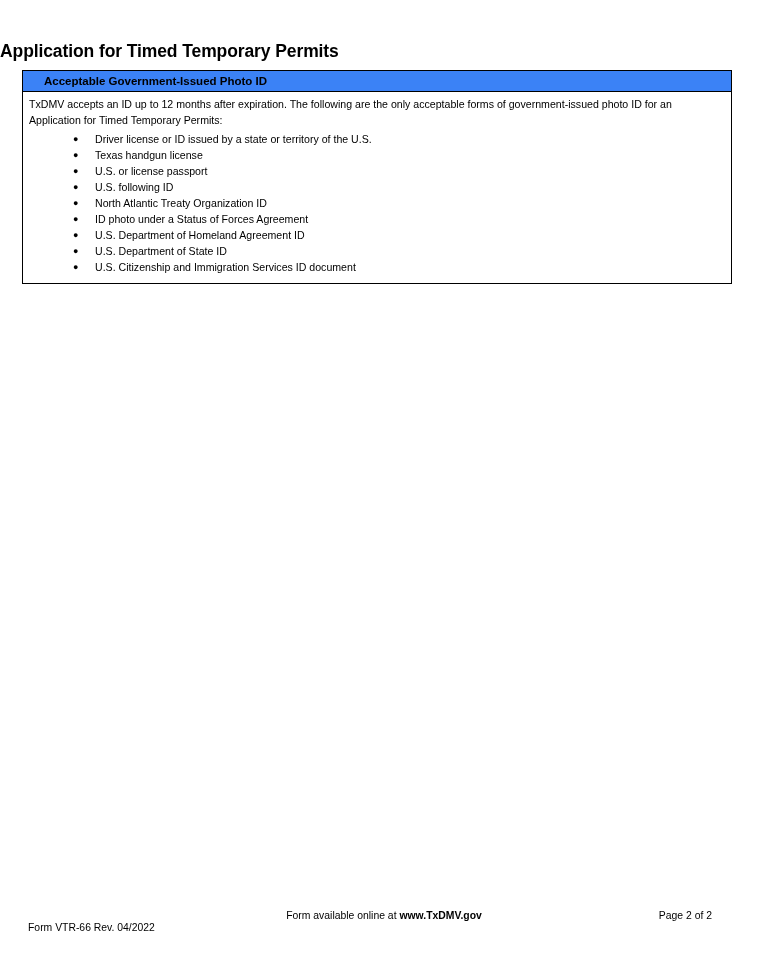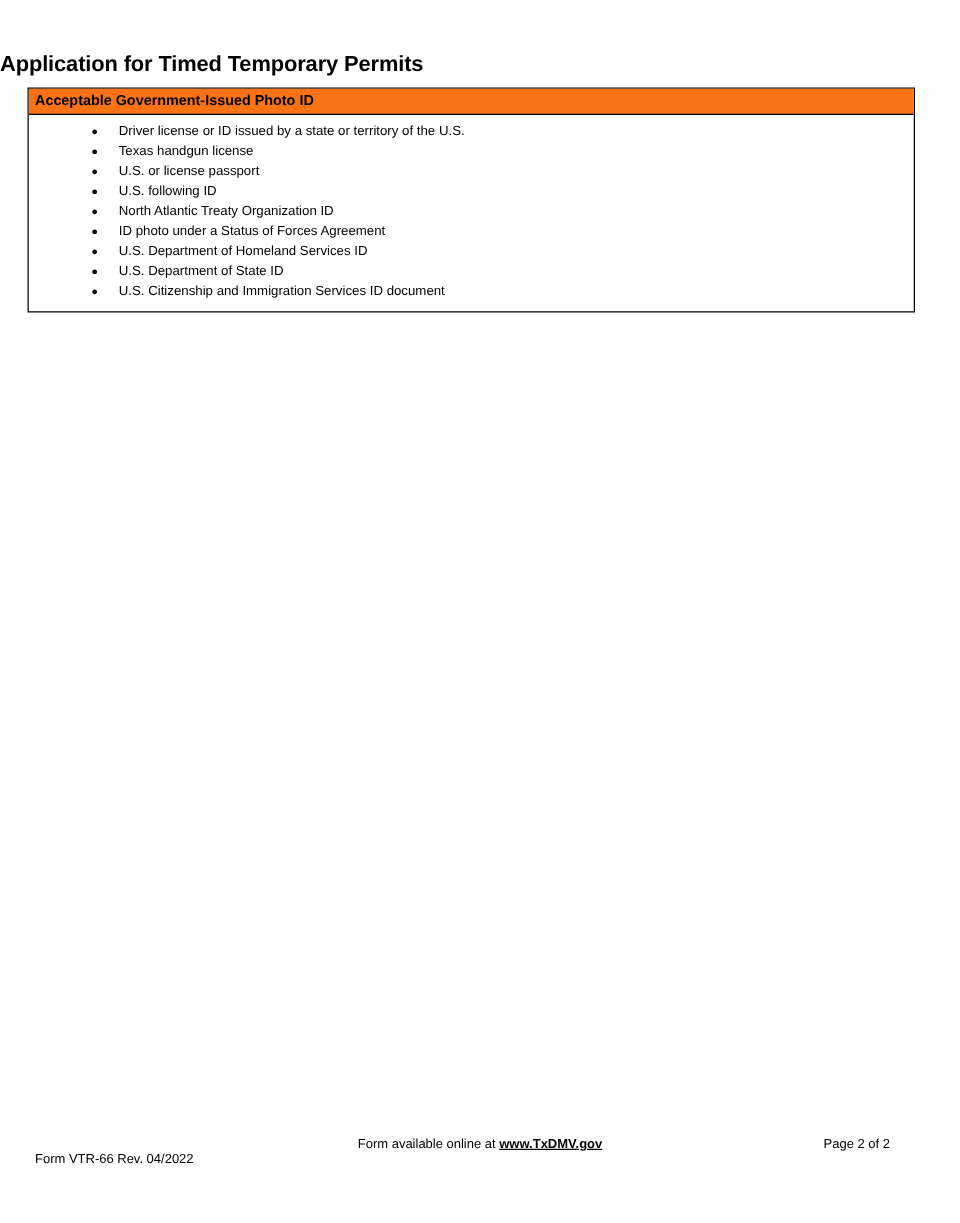--- a/index.html
+++ b/index.html
@@ -33,25 +33,25 @@
   .panel {
     position: absolute;
     top: 70px;
     left: 22px;
     width: 710px;
     border: 1px solid #000000;
     box-sizing: border-box;
     background: #ffffff;
   }
   .panel-header {
-    background: #f97316;
+    background: #3b82f6;
     border-bottom: 1px solid #000000;
     font-size: 11.5px;
     font-weight: bold;
-    padding: 3px 0 3px 5px;
+    padding: 3px 0 3px 21px;
     line-height: 14px;
   }
   .panel-body {
     padding: 5px 6px 8px 6px;
   }
   .intro {
     font-size: 10.6px;
     line-height: 15.8px;
     margin: 0 0 2px 0;
   }
@@ -87,49 +87,49 @@
     top: 12px;
   }
   .footer-center {
     position: absolute;
     left: 0;
     top: 0;
     width: 768px;
     text-align: center;
   }
   .footer-center .link {
-    text-decoration: underline;
     font-weight: bold;
     color: #000000;
   }
   .footer-right {
     position: absolute;
     right: 56px;
     top: 0;
     padding-left: 48px;
   }
 </style>
 </head>
 <body>
 
 <div class="page">
 
   <div class="doc-title">Application for Timed Temporary Permits</div>
 
   <div class="panel">
     <div class="panel-header">Acceptable Government-Issued Photo ID</div>
     <div class="panel-body">
+      <p class="intro">TxDMV accepts an ID up to 12 months after expiration.  The following are the only acceptable forms of government-issued photo ID for an Application for Timed Temporary Permits:</p>
       <ul class="id-list">
         <li><span class="bullet">●</span><span>Driver license or ID issued by a state or territory of the U.S.</span></li>
         <li><span class="bullet">●</span><span>Texas handgun license</span></li>
         <li><span class="bullet">●</span><span>U.S. or license passport</span></li>
         <li><span class="bullet">●</span><span>U.S. following ID</span></li>
         <li><span class="bullet">●</span><span>North Atlantic Treaty Organization ID</span></li>
         <li><span class="bullet">●</span><span>ID photo under a Status of Forces Agreement</span></li>
-        <li><span class="bullet">●</span><span>U.S. Department of Homeland Services ID</span></li>
+        <li><span class="bullet">●</span><span>U.S. Department of Homeland Agreement ID</span></li>
         <li><span class="bullet">●</span><span>U.S. Department of State ID</span></li>
         <li><span class="bullet">●</span><span>U.S. Citizenship and Immigration Services ID document</span></li>
       </ul>
     </div>
   </div>
 
   <div class="footer">
     <div class="footer-left">Form VTR-66 Rev. 04/2022</div>
     <div class="footer-center"><span>Form available online at </span><span class="link">www.TxDMV.gov</span></div>
     <div class="footer-right">Page 2 of 2</div>

